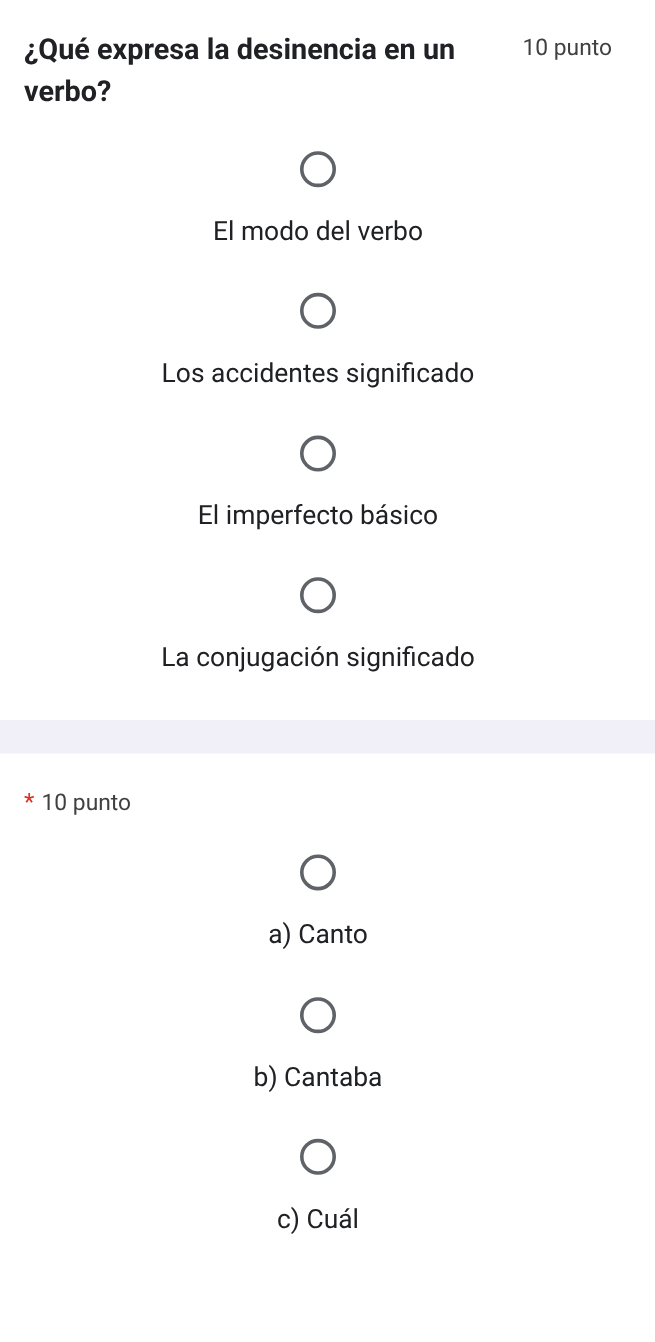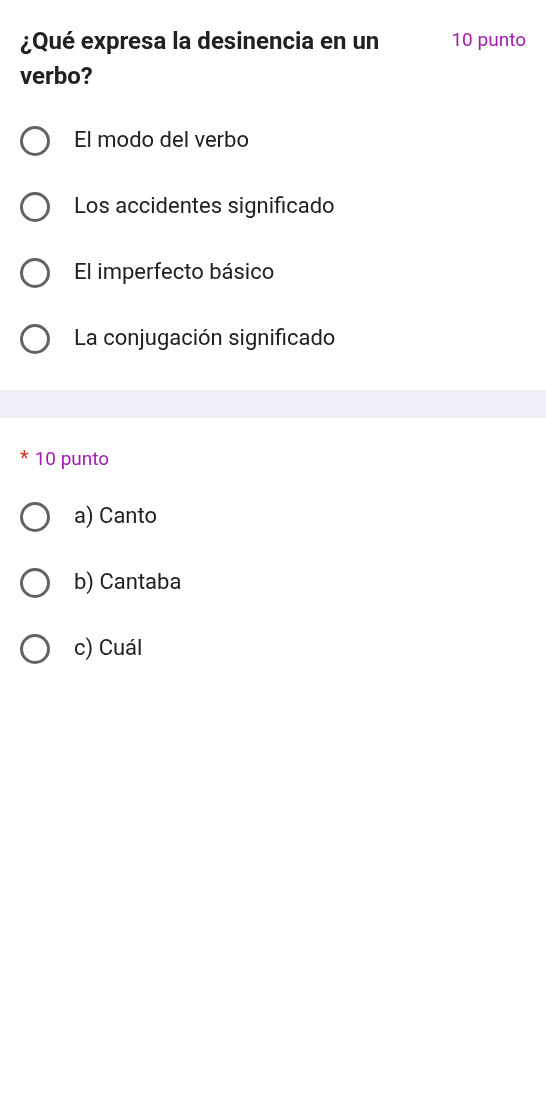--- a/index.html
+++ b/index.html
@@ -3,21 +3,21 @@
 <meta charset="utf-8">
 <style>
 * { box-sizing: border-box; margin: 0; padding: 0; }
 body {
   font-family: 'Roboto', 'Helvetica Neue', Arial, sans-serif;
   background: #fff;
   width: 546px;
   color: #202124;
 }
 .question-card {
-  padding: 24px 20px 36px 20px;
+  padding: 24px 36px 36px 20px;
   background: #fff;
 }
 .question-header {
   display: flex;
   justify-content: space-between;
   align-items: flex-start;
   margin-bottom: 32px;
   gap: 12px;
 }
 .question-title {
@@ -32,34 +32,35 @@
   align-items: baseline;
   gap: 6px;
   white-space: nowrap;
   padding-top: 4px;
 }
 .required-star {
   color: #d93025;
   font-size: 20px;
 }
 .points-text {
-  color: #a21caf;
+  color: #404040;
   font-size: 19px;
   overflow: hidden;
 }
 .options {
   display: flex;
   flex-direction: column;
   gap: 36px;
 }
 .option-row {
   display: flex;
   align-items: center;
   gap: 24px;
   cursor: pointer;
+  flex-direction: column;
 }
 .radio {
   width: 30px;
   height: 30px;
   border: 3px solid #5f6368;
   border-radius: 50%;
   flex-shrink: 0;
 }
 .option-label {
   font-size: 22px;

